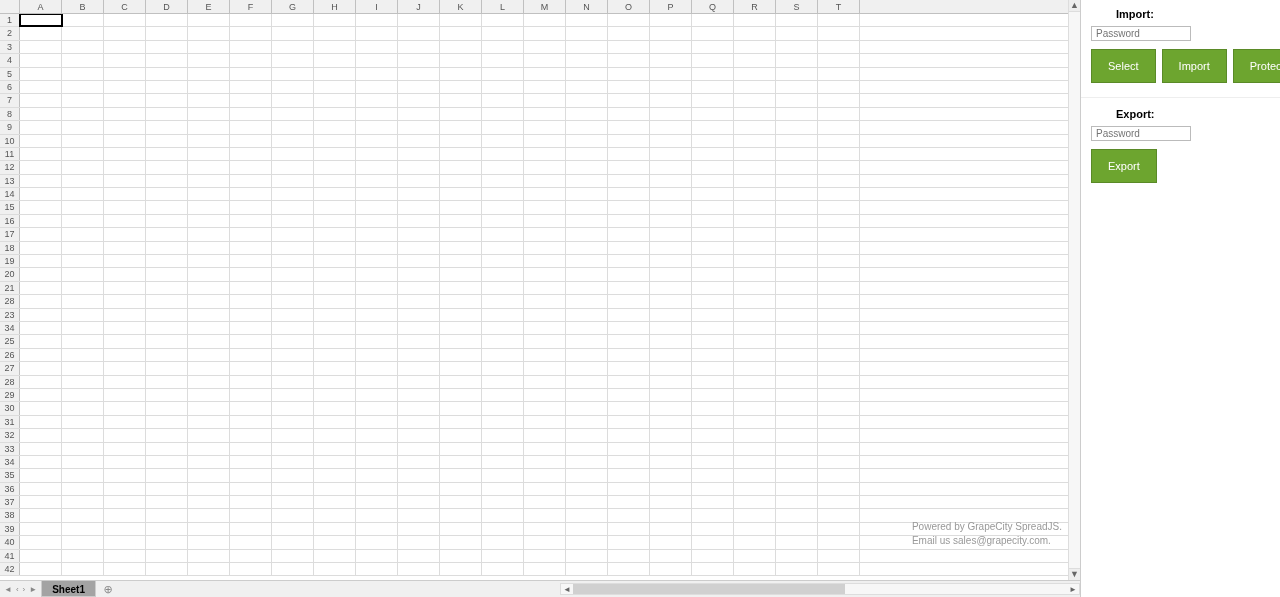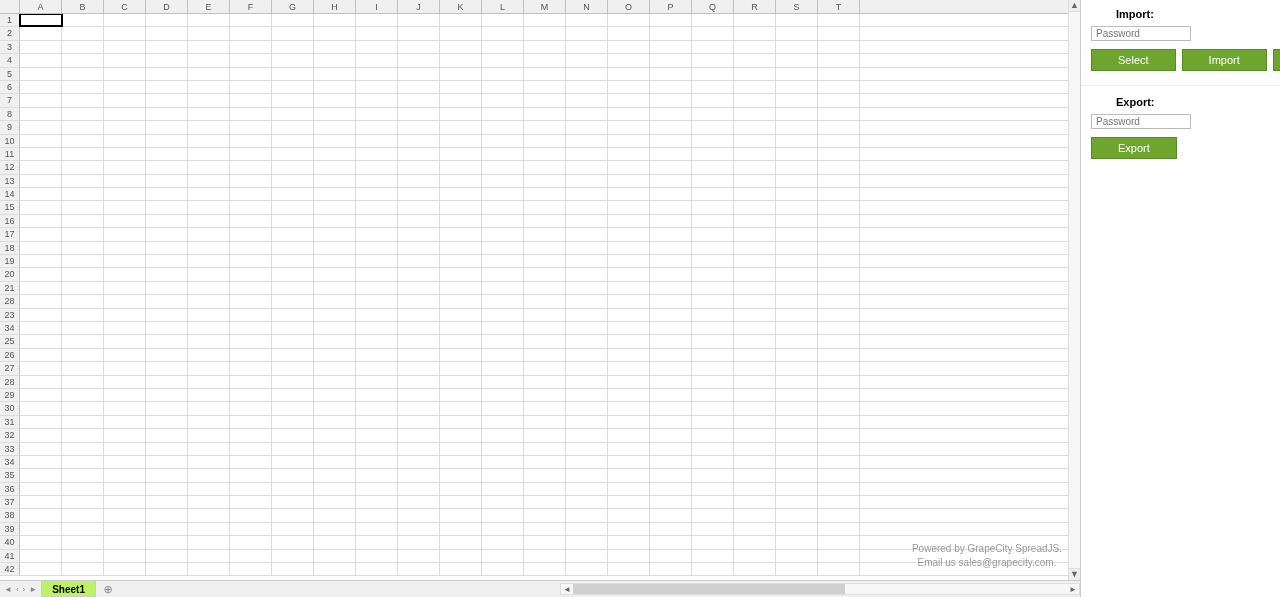--- a/index.html
+++ b/index.html
@@ -22,37 +22,37 @@
 
     
     .vscroll { position:absolute; right:0; top:0; width:12px; height:580px; background:#f7f7f7; border-left:1px solid #ddd; }
     .vscroll .arrow { height:12px; line-height:10px; font-size:9px; text-align:center; color:#666; background:#eee; border-bottom:1px solid #ddd; cursor:pointer; }
     .vscroll .arrow.bot { border-top:1px solid #ddd; border-bottom:none; position:absolute; bottom:0; width:100%; }
 
     
     .tabstrip { position:absolute; left:0; bottom:0; width:1080px; height:17px; background:#f0f0f0; border-top:1px solid #ccc; display:flex; align-items:center; font-size:10px; }
     .tabnav { display:flex; gap:4px; padding:0 4px; color:#888; }
     .tabnav span { cursor:pointer; font-size:8px; }
-    .tab { padding:0 10px; height:100%; line-height:17px; background:#bef264; border:1px solid #ccc; border-top:none; font-weight:bold; }
+    .tab { padding:0 10px; height:100%; line-height:17px; background:#a3a3a3; border:1px solid #ccc; border-top:none; font-weight:bold; }
     .addtab { width:16px; text-align:center; color:#888; cursor:pointer; font-size:11px; margin-left:4px; }
     .hscroll-area { flex:1; display:flex; align-items:center; margin-left:auto; }
     .hscroll { position:relative; height:12px; width:520px; background:#f7f7f7; border:1px solid #ddd; margin-left:auto; display:flex; align-items:center; }
     .hscroll .ar { width:12px; text-align:center; font-size:8px; color:#666; cursor:pointer; }
     .hscroll .track { flex:1; position:relative; height:100%; }
     .hscroll .thumb { position:absolute; left:0; width:55%; height:100%; background:#d0d0d0; }
 
     
-    .watermark { position:absolute; right:18px; bottom:10px; text-align:center; font-size:10px; color:#999; line-height:1.4; }
+    .watermark { position:absolute; right:18px; bottom:32px; text-align:left; font-size:10px; color:#999; line-height:1.4; }
 
     
     .sidebar { flex:1; padding:8px 10px; font-size:11px; }
     .section-label { font-weight:bold; margin-bottom:6px;margin-left:25px; }
     .pw-input { width:100px; height:15px; border:1px solid #bbb; padding:2px 4px; font-size:10px; color:#888; margin-bottom:8px; display:block; }
     .btn-row { display:flex; gap:6px; margin-bottom:14px; }
-    .btn { background:#6da52f; color:#fff; border:1px solid #5a8a27; height:22px; padding:0 26px; font-size:11px; cursor:pointer; }
+    .btn { background:#6da52f; color:#fff; border:1px solid #5a8a27; height:34px; padding:0 16px; font-size:11px; cursor:pointer; }
     hr.sep { border:none; border-top:1px solid #eee; margin:0 -10px 10px; }
   </style>
 </head>
 <body>
 
 <div class="sheet-area">
   <div class="sheet-viewport">
 
     <div class="col-headers">
       <div class="corner"></div>

